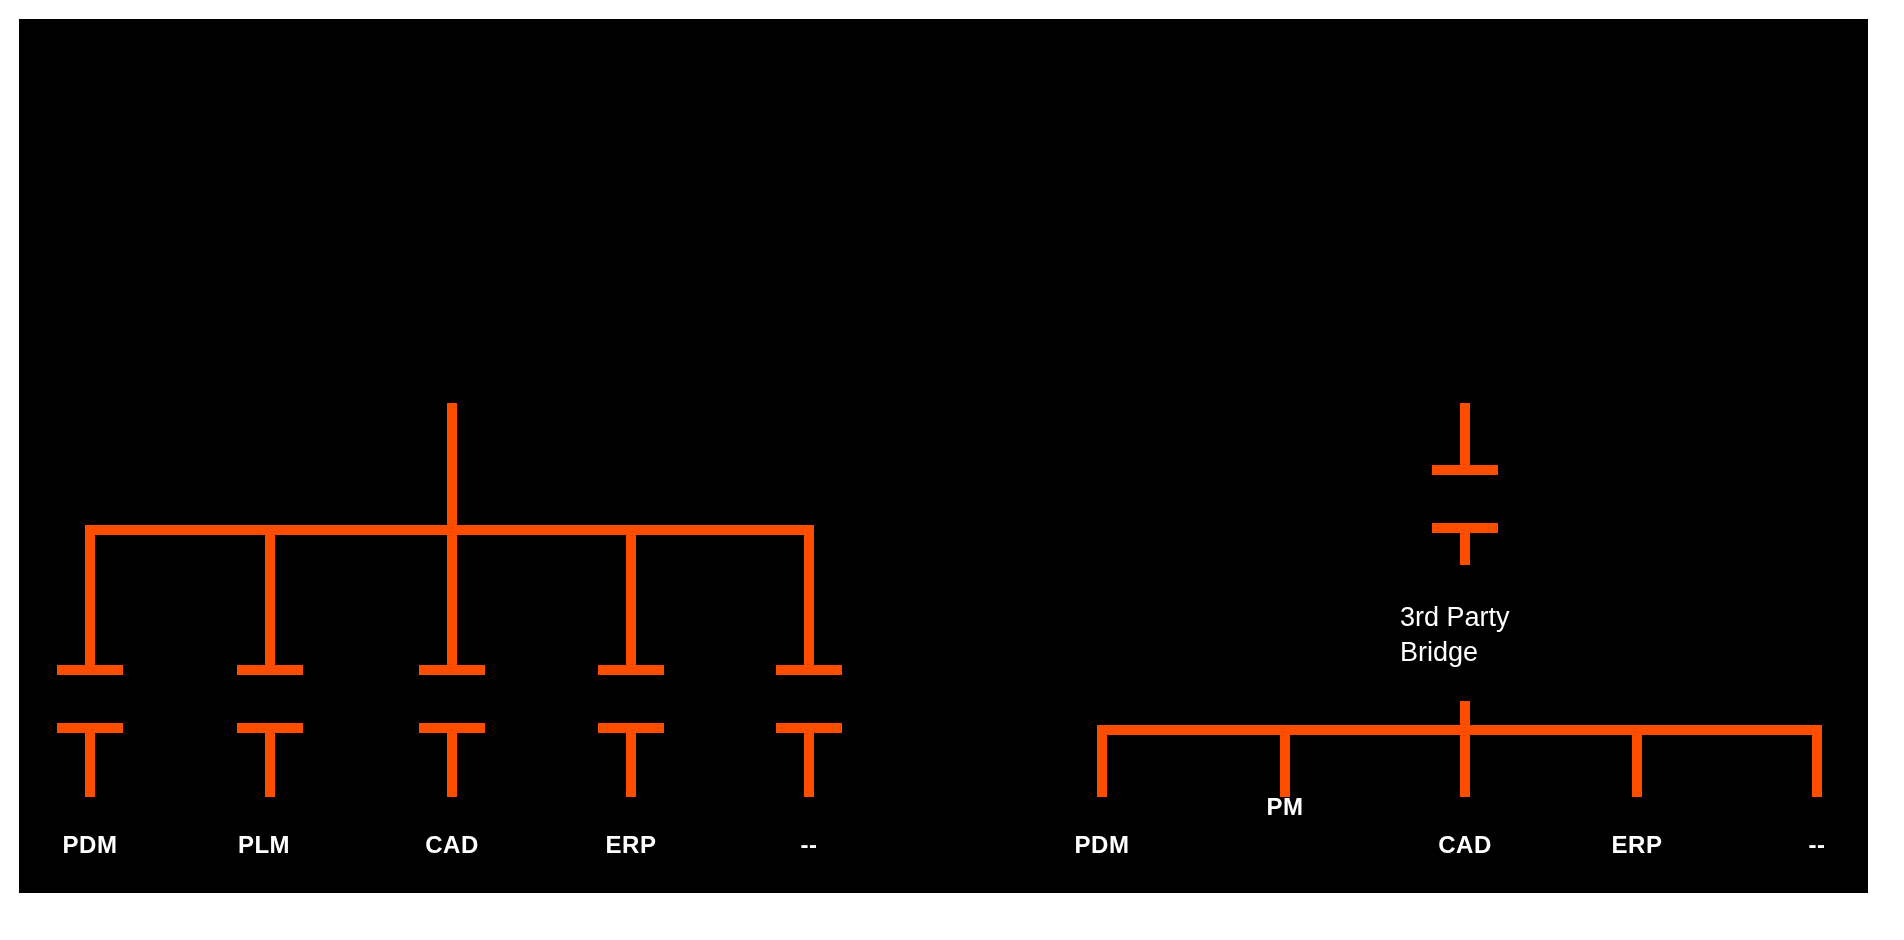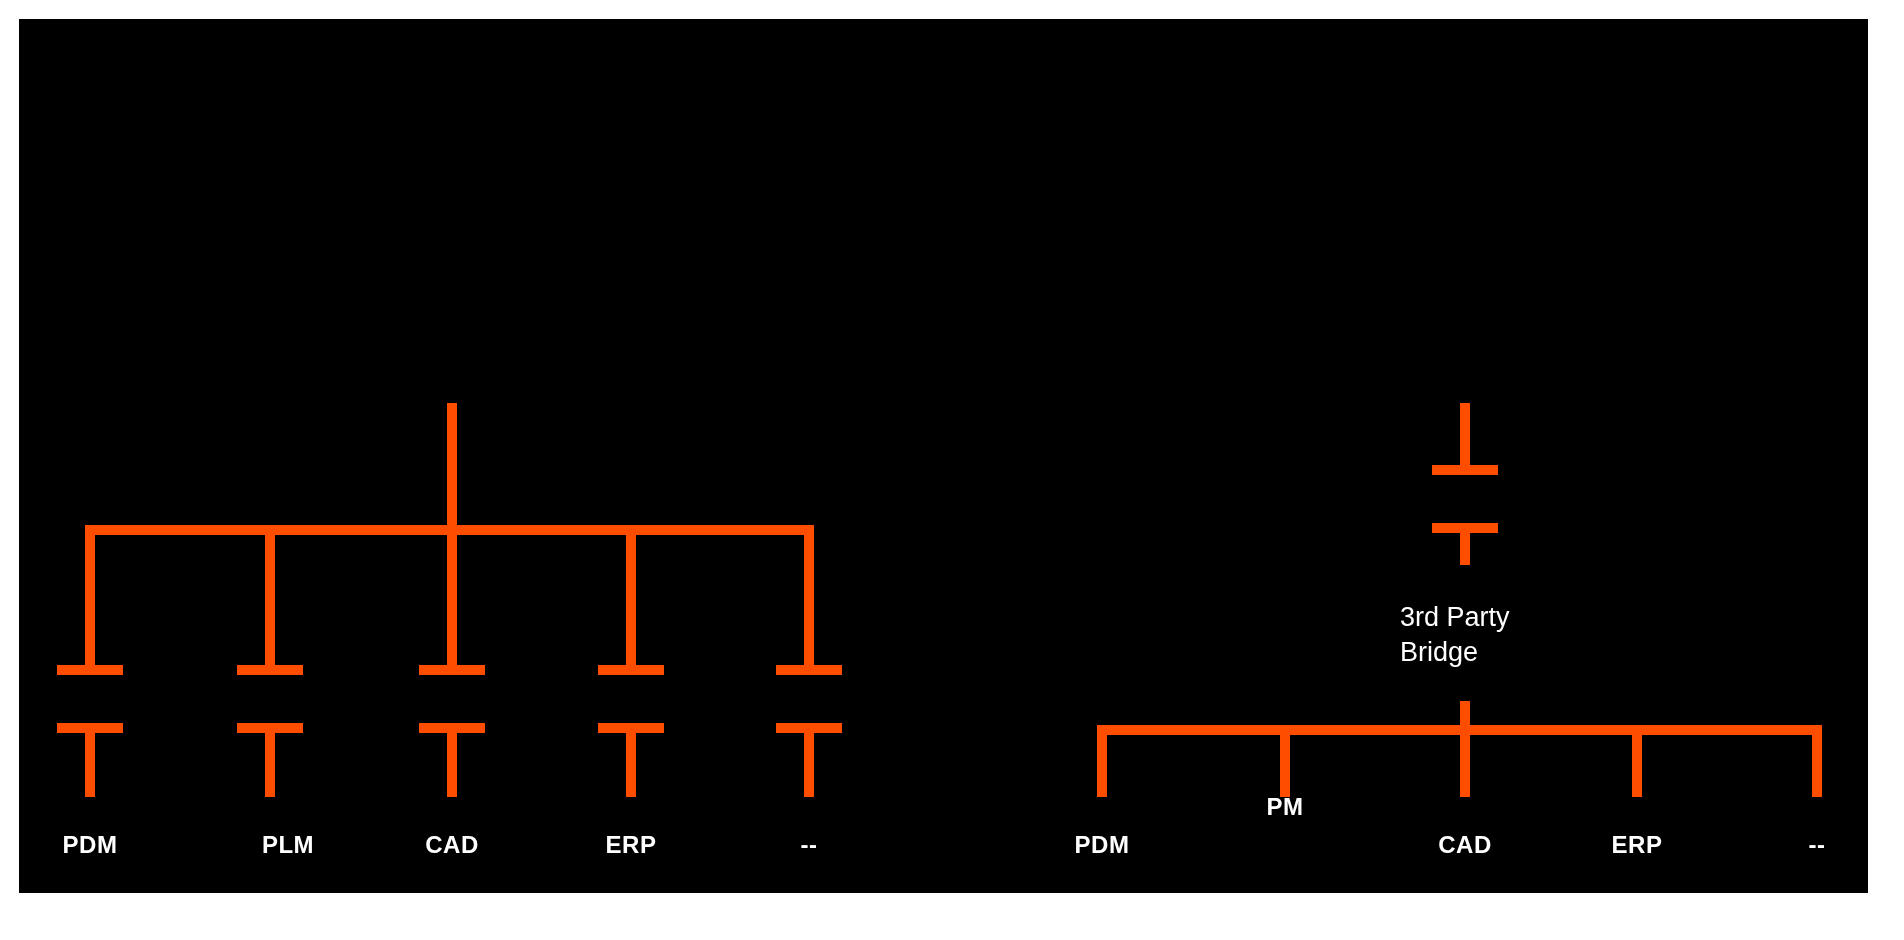--- a/index.html
+++ b/index.html
@@ -53,21 +53,21 @@
   <div class="v" style="left:85px; top:525px; height:140px;"></div>
   <div class="h plate" style="left:57px; top:665px;"></div>
   <div class="h plate" style="left:57px; top:723px;"></div>
   <div class="v" style="left:85px; top:733px; height:64px;"></div>
   <div class="node-label" style="left:30px; top:830px;">PDM</div>
 
   <div class="v" style="left:265px; top:525px; height:140px;"></div>
   <div class="h plate" style="left:237px; top:665px;"></div>
   <div class="h plate" style="left:237px; top:723px;"></div>
   <div class="v" style="left:265px; top:733px; height:64px;"></div>
-  <div class="node-label" style="left:228px; top:830px;">PLM</div>
+  <div class="node-label" style="left:204px; top:830px;">PLM</div>
 
   <div class="v" style="left:447px; top:525px; height:140px;"></div>
   <div class="h plate" style="left:419px; top:665px;"></div>
   <div class="h plate" style="left:419px; top:723px;"></div>
   <div class="v" style="left:447px; top:733px; height:64px;"></div>
   <div class="node-label" style="left:392px; top:830px;">CAD</div>
 
   <div class="v" style="left:626px; top:525px; height:140px;"></div>
   <div class="h plate" style="left:598px; top:665px;"></div>
   <div class="h plate" style="left:598px; top:723px;"></div>

